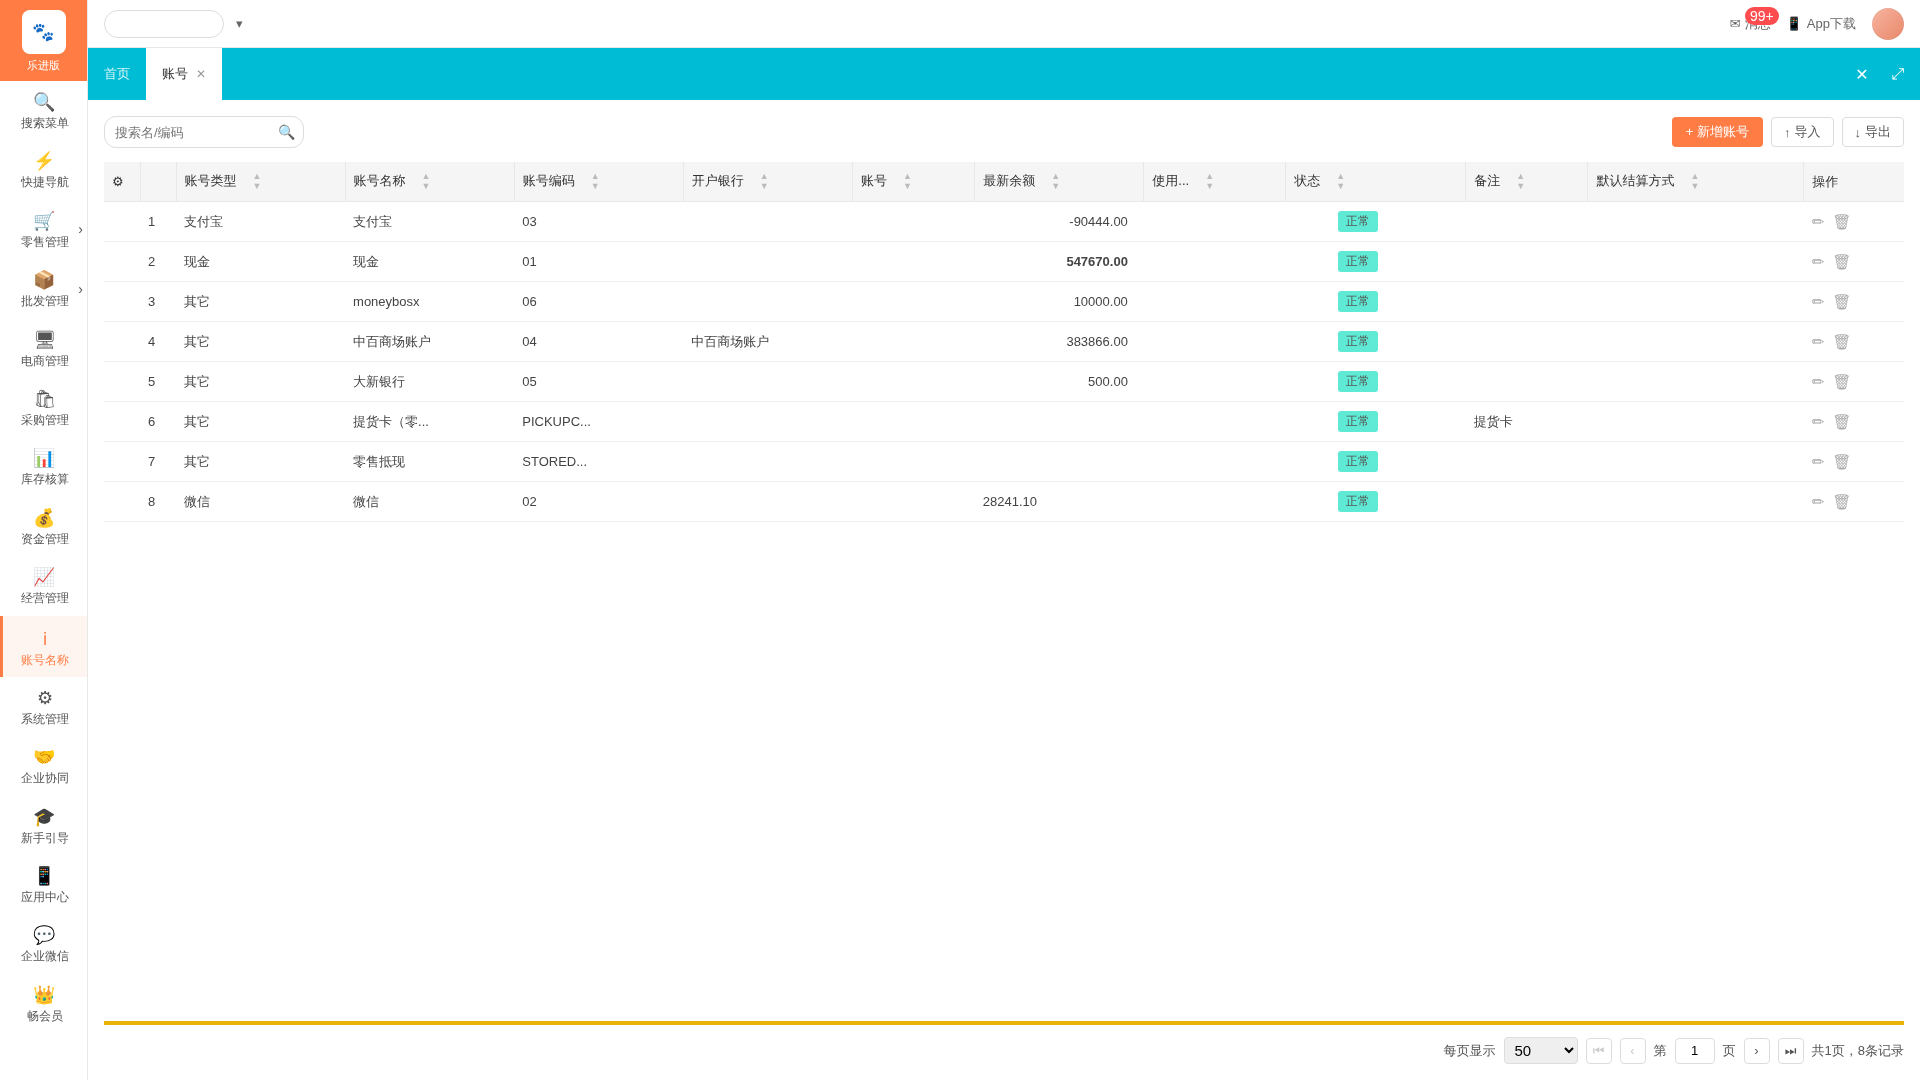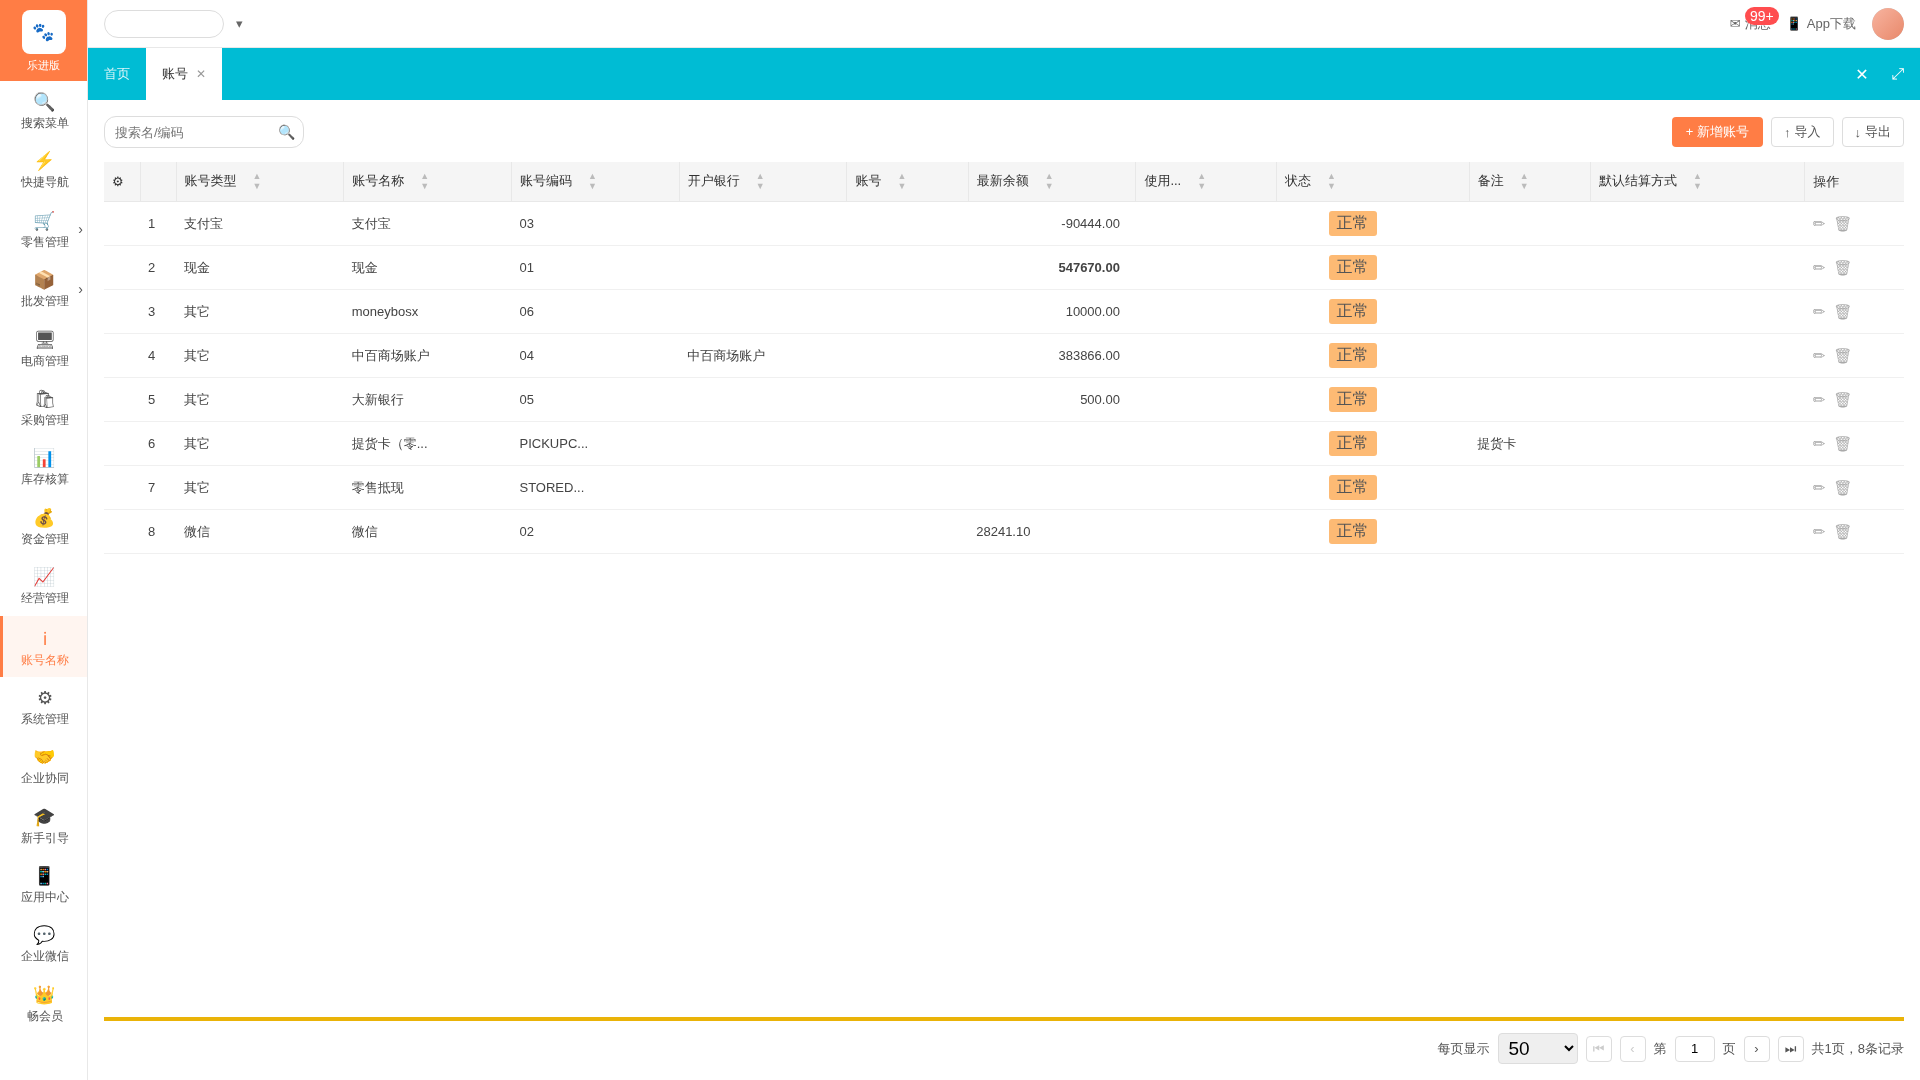--- a/index.html
+++ b/index.html
@@ -238,25 +238,25 @@
       color: #444;
       border-bottom: 1px solid #f0f0f0;
       white-space: nowrap;
     }
     .col-sort { display: inline-flex; flex-direction: column; gap: 1px; margin-left: 2px; }
     .col-sort span { font-size: 9px; color: #bbb; line-height: 1; }
     .sort-icon-wrap { display: inline-flex; align-items: flex-start; gap: 14px; }
     .gear-col { width: 36px; text-align: center; }
     .status-badge {
       display: inline-block;
-      background: #fdba74;
+      background: #5eead4;
       color: #555;
       border-radius: 3px;
       padding: 2px 8px;
-      font-size: 16px;
+      font-size: 12px;
       margin-left: 44px;
     }
     .action-btns { display: flex; gap: 8px; align-items: center; }
     .action-btn { background: none; border: none; cursor: pointer; color: #aaa; font-size: 15px; }
 
     
     .pagination {
       display: flex;
       align-items: center;
       justify-content: flex-end;
@@ -265,21 +265,21 @@
       font-size: 13px;
       color: #555;
       flex-shrink: 0;
       border-top: 4px solid #eab308;
       margin-top: 8px;
     }
     .page-size-select {
       border: 1px solid #ddd;
       border-radius: 4px;
       padding: 3px 20px 3px 6px;
-      font-size: 19px;
+      font-size: 15px;
       outline: none;
       cursor: pointer;
     }
     .page-btn {
       width: 26px; height: 26px;
       border: 1px solid #ddd;
       border-radius: 4px;
       background: #fff;
       cursor: pointer;
       display: flex; align-items: center; justify-content: center;

